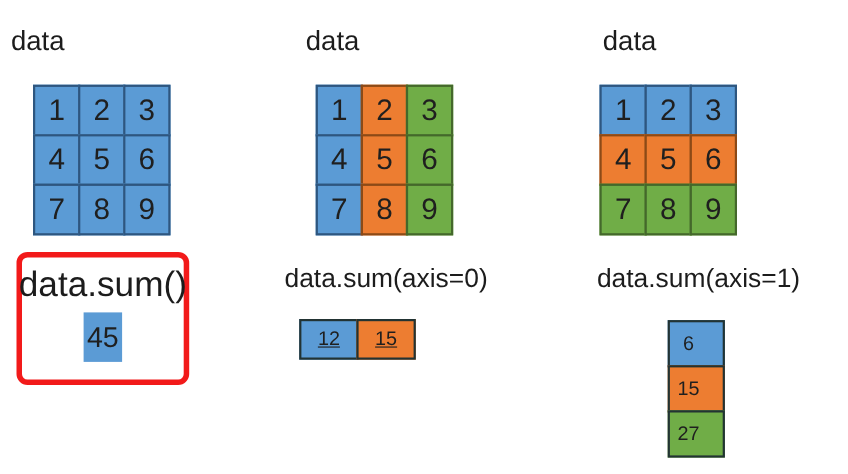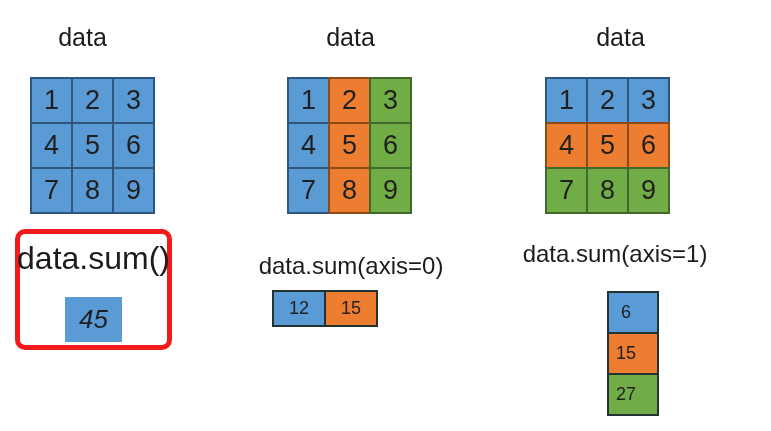--- a/index.html
+++ b/index.html
@@ -8,21 +8,21 @@
     width: 771px;
     height: 431px;
     background: #ffffff;
     font-family: "Liberation Sans", sans-serif;
     color: var(--text, #1c1c1c);
     overflow: hidden;
   }
   .title {
     position: absolute;
     width: 145px;
-    text-align: center;
+    text-align: left;
     font-size: 25px;
     line-height: 1.1;
     color: var(--text, #1c1c1c);
   }
   .t1 { left: 10px;  top: 24px; }
   .t2 { left: 278px; top: 24px; }
   .t3 { left: 548px; top: 24px; }
 
   .grid { position: absolute; }
   .g1 { left: 30px;  top: 77px; }
@@ -49,22 +49,22 @@
   .c-green  { background: var(--green, #70ad47);  border-color: var(--green-border, #44682b); }
 
   .op {
     position: absolute;
     font-size: 24px;
     line-height: 1.1;
     text-align: center;
     color: var(--text, #1c1c1c);
     white-space: nowrap;
   }
-  .op2 { left: 240px; top: 241px; width: 222px; margin-top: 12px; }
-  .op3 { left: 504px; top: 241px; width: 222px; }
+  .op2 { left: 240px; top: 241px; width: 222px; }
+  .op3 { left: 524px; top: 241px; width: 222px; }
 
   .highlight {
     position: absolute;
     left: 15px;
     top: 229px;
     width: 157px;
     height: 121px;
     box-sizing: border-box;
     border: 5px solid var(--highlight-red, #f21a1a);
     border-radius: 10px;
@@ -74,44 +74,44 @@
     padding-top: 7px;
   }
   .highlight .op-in {
     font-size: 32px;
     line-height: 1.1;
     text-align: center;
     color: var(--text, #1c1c1c);
     white-space: nowrap;
   }
   .scalar {
-    margin-top: 21px;
-    width: 57px;
+    margin-top: 8px;
+    width: 35px;
     height: 45px;
     background: var(--blue, #5b9bd5);
     display: flex;
     align-items: center;
     justify-content: center;
     font-size: 26px;
     color: #1f1f1f;
-    font-style: italic;
   }
 
   .rrow { position: absolute; left: 272px; top: 290px; display: flex; }
   .rrow .rcell {
     box-sizing: border-box;
     width: 54px;
     height: 37px;
     display: flex;
     align-items: center;
     justify-content: center;
     padding-right: 0;
     font-size: 18px;
     color: #1f1f1f;
     border: 2px solid #233;
+    text-decoration: underline;
   }
   .rrow .rcell + .rcell { margin-left: -2px; }
 
   .rcol { position: absolute; left: 607px; top: 291px; }
   .rcol .ccell {
     box-sizing: border-box;
     width: 52px;
     height: 43px;
     display: flex;
     align-items: center;

